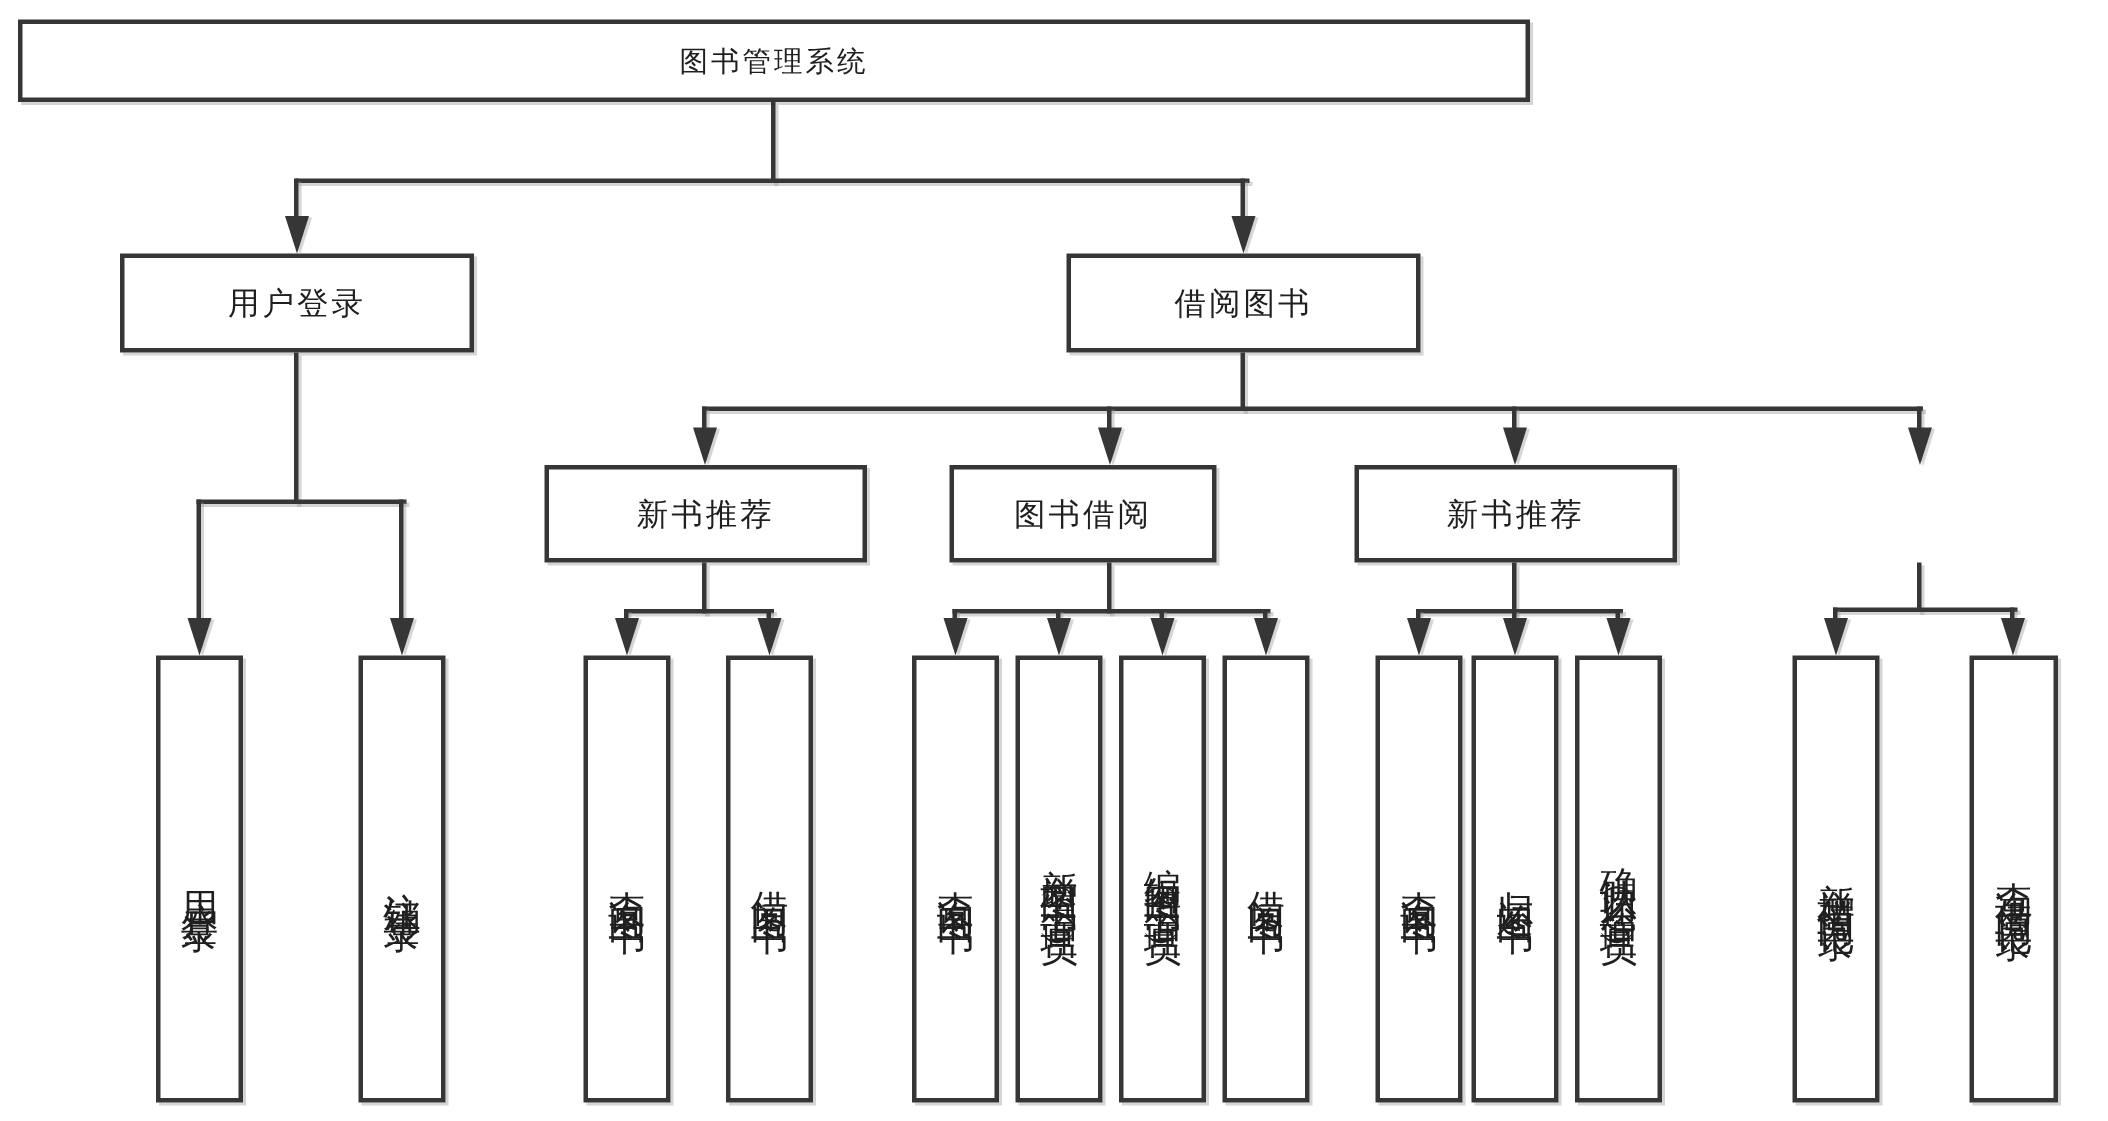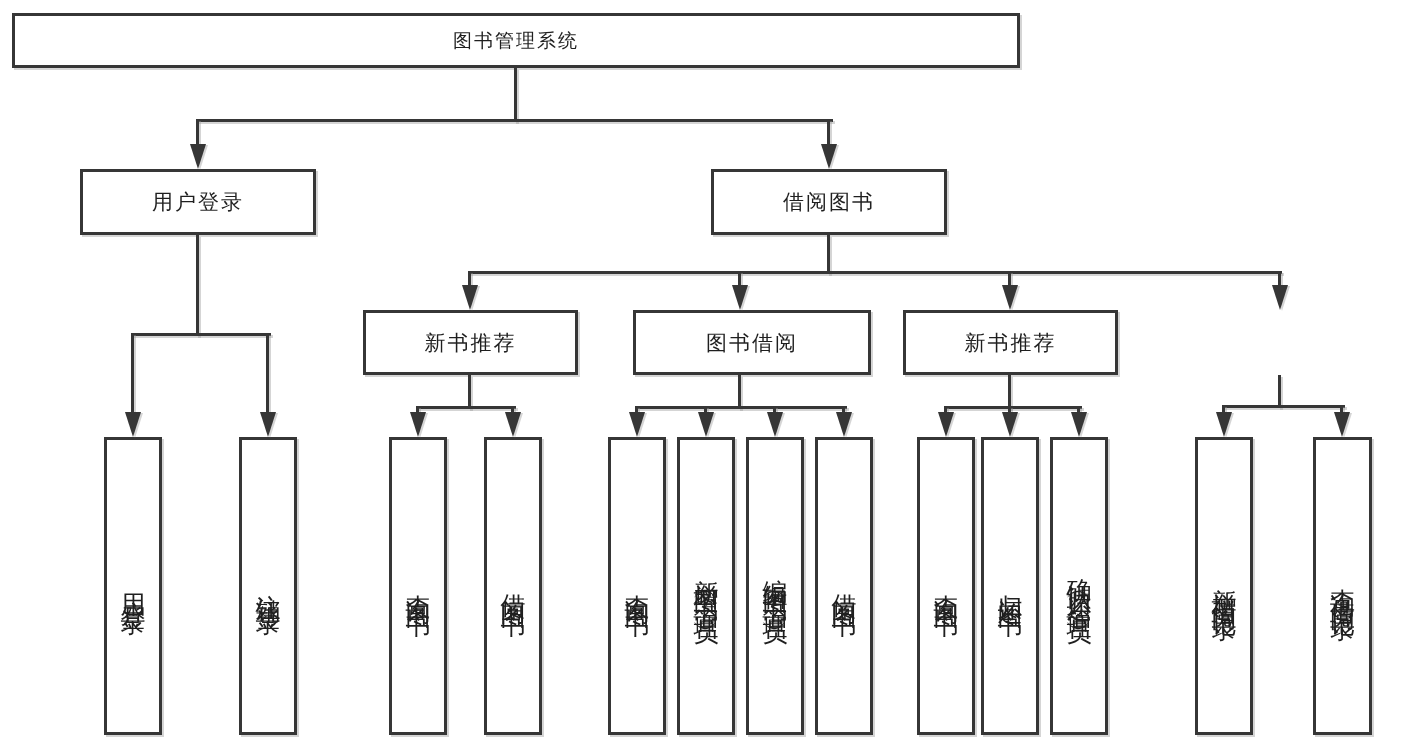--- a/index.html
+++ b/index.html
@@ -46,21 +46,21 @@
   <div class="box hlabel" style="left:80px;top:169px;width:236px;height:66px">
     <span>用户登录</span>
   </div>
   <div class="box hlabel" style="left:711px;top:169px;width:236px;height:66px">
     <span>借阅图书</span>
   </div>
 
   <div class="box hlabel" style="left:363px;top:310px;width:215px;height:65px">
     <span>新书推荐</span>
   </div>
-  <div class="box hlabel" style="left:633px;top:310px;width:238px;height:65px">
+  <div class="box hlabel" style="left:633px;top:310px;width:178px;height:65px">
     <span>图书借阅</span>
   </div>
   <div class="box hlabel" style="left:903px;top:310px;width:215px;height:65px">
     <span>新书推荐</span>
   </div>
 
   <div class="box leaf" style="left:104px;top:437px;width:58px;height:298px">
     <span>用户登录</span>
   </div>
   <div class="box leaf" style="left:239px;top:437px;width:58px;height:298px">

